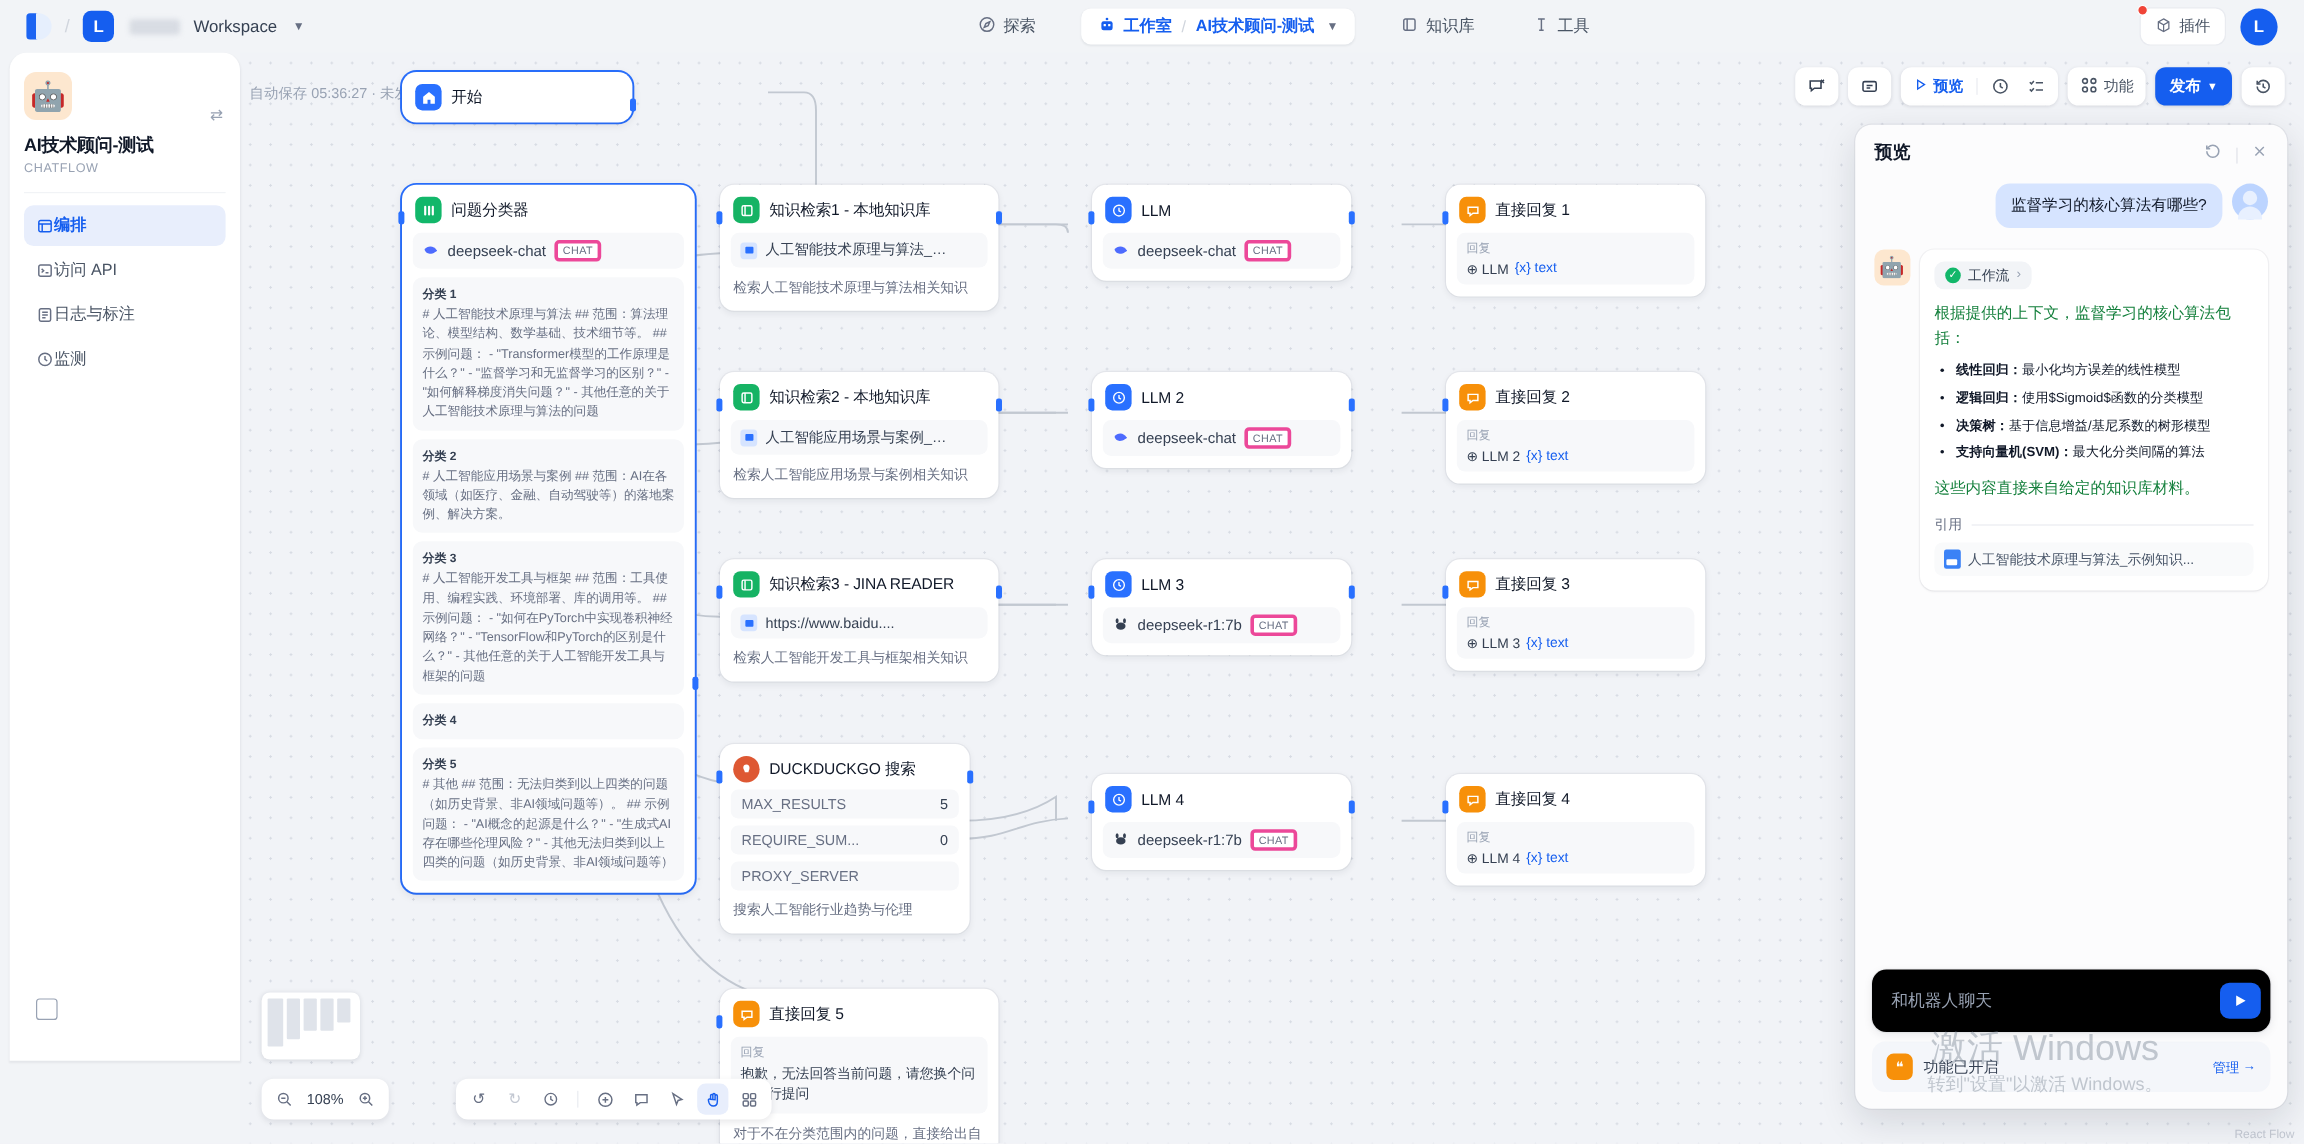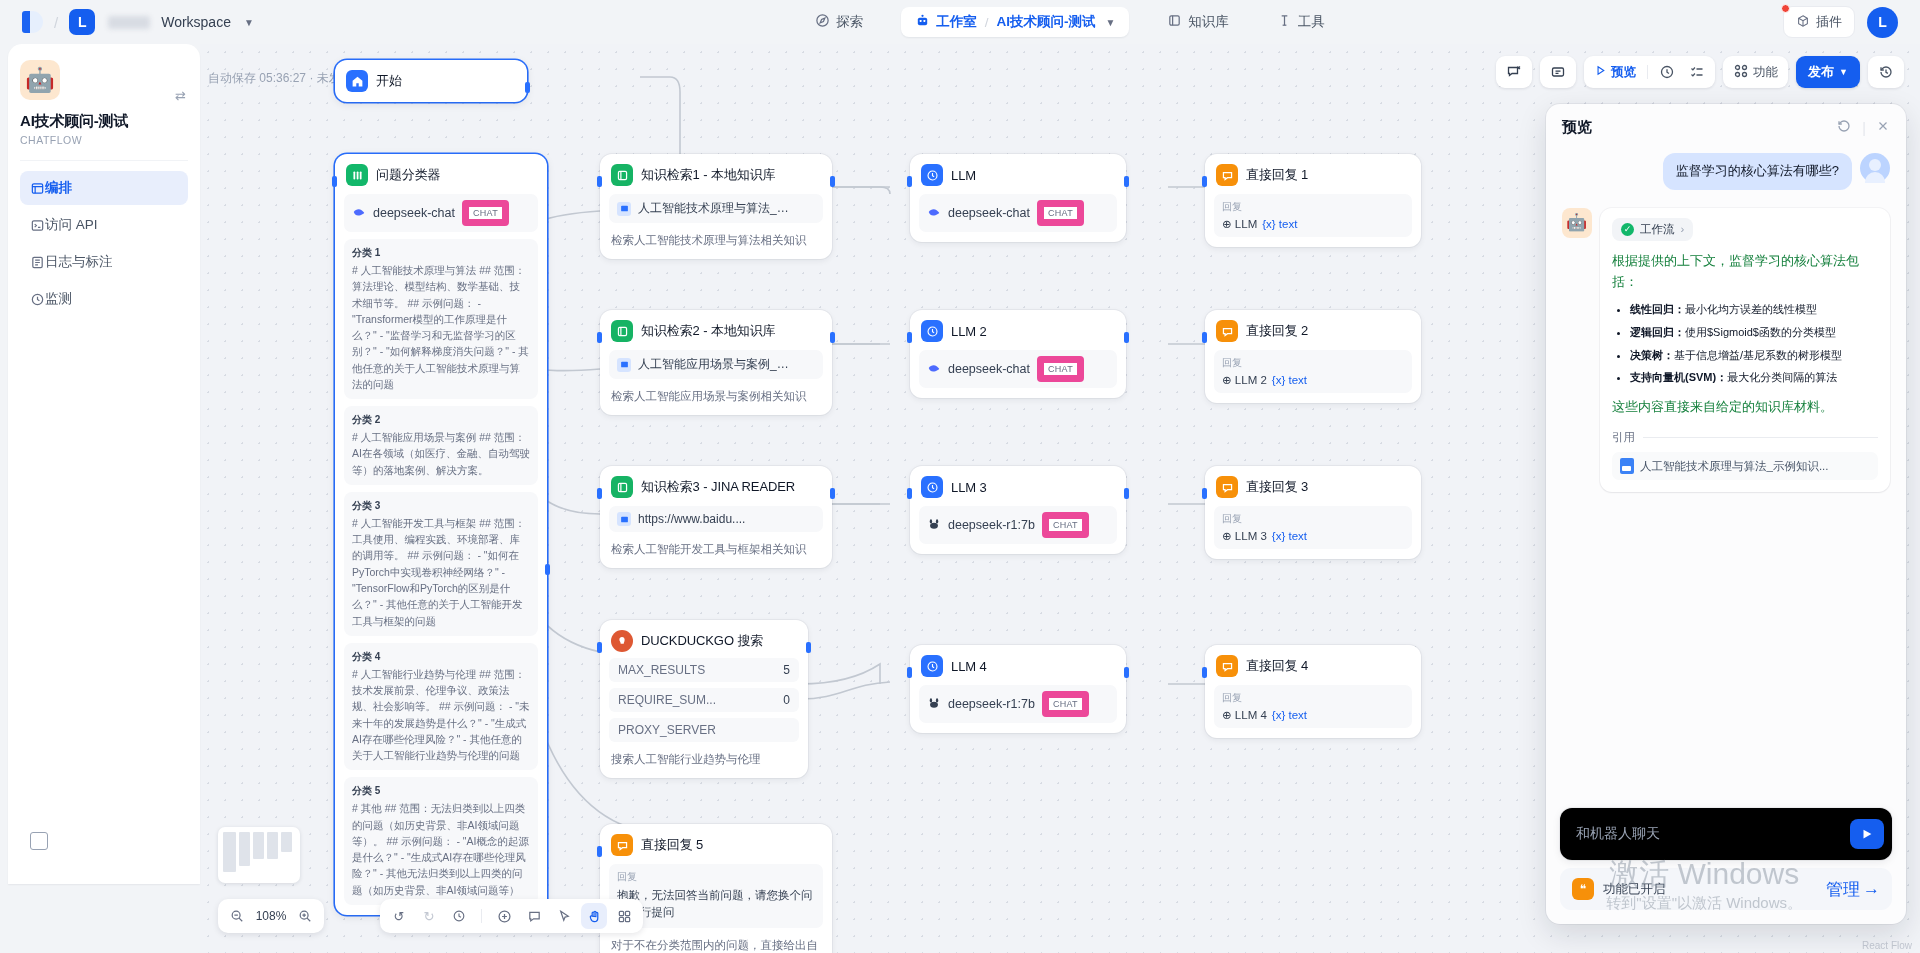--- a/index.html
+++ b/index.html
@@ -109,21 +109,21 @@
   .nhead { display: flex; align-items: center; gap: 8px; padding: 1px 2px 0; }
   .nico { width: 22px; height: 22px; border-radius: 6px; display:flex; align-items:center; justify-content:center; flex:0 0 22px;}
   .ntitle { font-size: 13px; font-weight: 400; color: #101828; letter-spacing: -.1px; }
   .nsub { font-size: 11.5px; color: #676f83; margin-top: 9px; padding: 0 2px; line-height: 1.45; }
   .nrow {
     display: flex; align-items: center; gap: 7px;
     background: #f7f8fa; border-radius: 7px; padding: 6px 8px; margin-top: 8px;
     font-size: 12.5px; color: #354052;
   }
   .chip {
-    font-size: 9px; color: #676f83; border: 7px solid #ec4899;
+    font-size: 9px; color: #676f83; border: 3px solid #ec4899;
     border-radius: 4px; padding: 1px 4px; background:#fff; letter-spacing:.3px;
   }
   .klist { background:#f7f8fa; border-radius:7px; padding:6px 8px; margin-top:8px; display:flex; align-items:center; gap:7px; font-size:12px; color:#354052;}
   .klist .dset { width:14px; height:14px; border-radius:3px; background:#d6e4ff; display:flex;align-items:center;justify-content:center;}
   .ktxt { overflow:hidden; white-space:nowrap; text-overflow:ellipsis; max-width:155px;}
   .param {
     display: flex; justify-content: space-between; align-items:center;
     background: #f7f8fa; border-radius: 6px; padding: 5px 9px; margin-top: 6px;
     font-size: 12px; color: #676f83;
   }
@@ -237,21 +237,21 @@
     position: relative; z-index: 3;
   }
   .chat-ph { flex:1; font-size:14px; color:#98a2b3; }
   .send-btn { width:34px; height:30px; border-radius:8px; background:#155eef; display:flex;align-items:center;justify-content:center;color:#fff;font-size:12px;}
   .feat-bar {
     background:#f4f6fa; border-radius:11px; margin-top:8px; height:42px;
     display:flex; align-items:center; padding: 0 12px; gap:9px;
   }
   .feat-ico { width:22px; height:22px; border-radius:6px; background:#f79009; display:flex;align-items:center;justify-content:center;color:#fff;font-size:12px;}
   .feat-txt { font-size:12.5px; color:#354052; flex:1;}
-  .feat-link { font-size:17px; color:#155eef; display:flex; align-items:center; gap:3px;}
+  .feat-link { font-size:11px; color:#155eef; display:flex; align-items:center; gap:3px;}
 
   
   .wm {
     position:absolute; right: 118px; bottom: 40px; text-align:center;
     color: rgba(120,130,145,.42); z-index: 60; pointer-events:none;
   }
   .wm1 { font-size: 30px; font-weight: 400; line-height: 1.1; }
   .wm2 { font-size: 15px; margin-top: 4px; }
   .react-flow-cred { position:absolute; right: 8px; bottom: 2px; font-size:10px; color:#c3c8d2; }
 </style>
@@ -414,21 +414,21 @@
         <div class="nico" style="background:#2970ff;">
           <svg width="13" height="13" viewBox="0 0 16 16" fill="#fff">
               <path d="M8 2l6 5v7H9.5v-4h-3v4H2V7z"></path>
             </svg>
         </div>
         <div class="ntitle">开始</div>
       </div>
       <div class="h r"></div>
     </div>
 
-    <div class="node sel" style="left:135px; top:110px; width:212px;">
+    <div class="node sel" style="left:135px; top:110px; width:244px;">
       <div class="nhead">
         <div class="nico" style="background:#12b76a;">
           <svg width="13" height="13" viewBox="0 0 16 16" fill="#fff">
               <rect x="3" y="3" width="2.2" height="10" rx="1"></rect>
               <rect x="7" y="3" width="2.2" height="10" rx="1"></rect>
               <rect x="10.8" y="3" width="2.2" height="10" rx="1"></rect>
             </svg>
         </div>
         <div class="ntitle">问题分类器</div>
       </div>
@@ -449,21 +449,20 @@
       <div class="cls-box">
         <div class="cls-label">分类 2</div>
         <div class="cls-text"># 人工智能应用场景与案例 ## 范围：AI在各领域（如医疗、金融、自动驾驶等）的落地案例、解决方案。</div>
       </div>
       <div class="cls-box">
         <div class="cls-label">分类 3</div>
         <div class="cls-text"># 人工智能开发工具与框架 ## 范围：工具使用、编程实践、环境部署、库的调用等。 ## 示例问题： - "如何在PyTorch中实现卷积神经网络？" - "TensorFlow和PyTorch的区别是什么？" - 其他任意的关于人工智能开发工具与框架的问题</div>
       </div>
       <div class="cls-box">
         <div class="cls-label">分类 4</div>
-        <div class="cls-text"># 人工智能行业趋势与伦理 ## 范围：技术发展前景、伦理争议、政策法规、社会影响等。 ## 示例问题： - "未来十年的发展趋势是什么？" - "生成式AI存在哪些伦理风险？" - 其他任意的关于人工智能行业趋势与伦理的问题</div>
       </div>
       <div class="cls-box">
         <div class="cls-label">分类 5</div>
         <div class="cls-text"># 其他 ## 范围：无法归类到以上四类的问题（如历史背景、非AI领域问题等）。 ## 示例问题： - "AI概念的起源是什么？" - "生成式AI存在哪些伦理风险？" - 其他无法归类到以上四类的问题（如历史背景、非AI领域问题等）</div>
       </div>
       <div class="h l"></div>
       <div class="h r" style="top:410px;"></div>
     </div>
 
     <div class="node" style="left:400px; top:110px; width:232px;">

